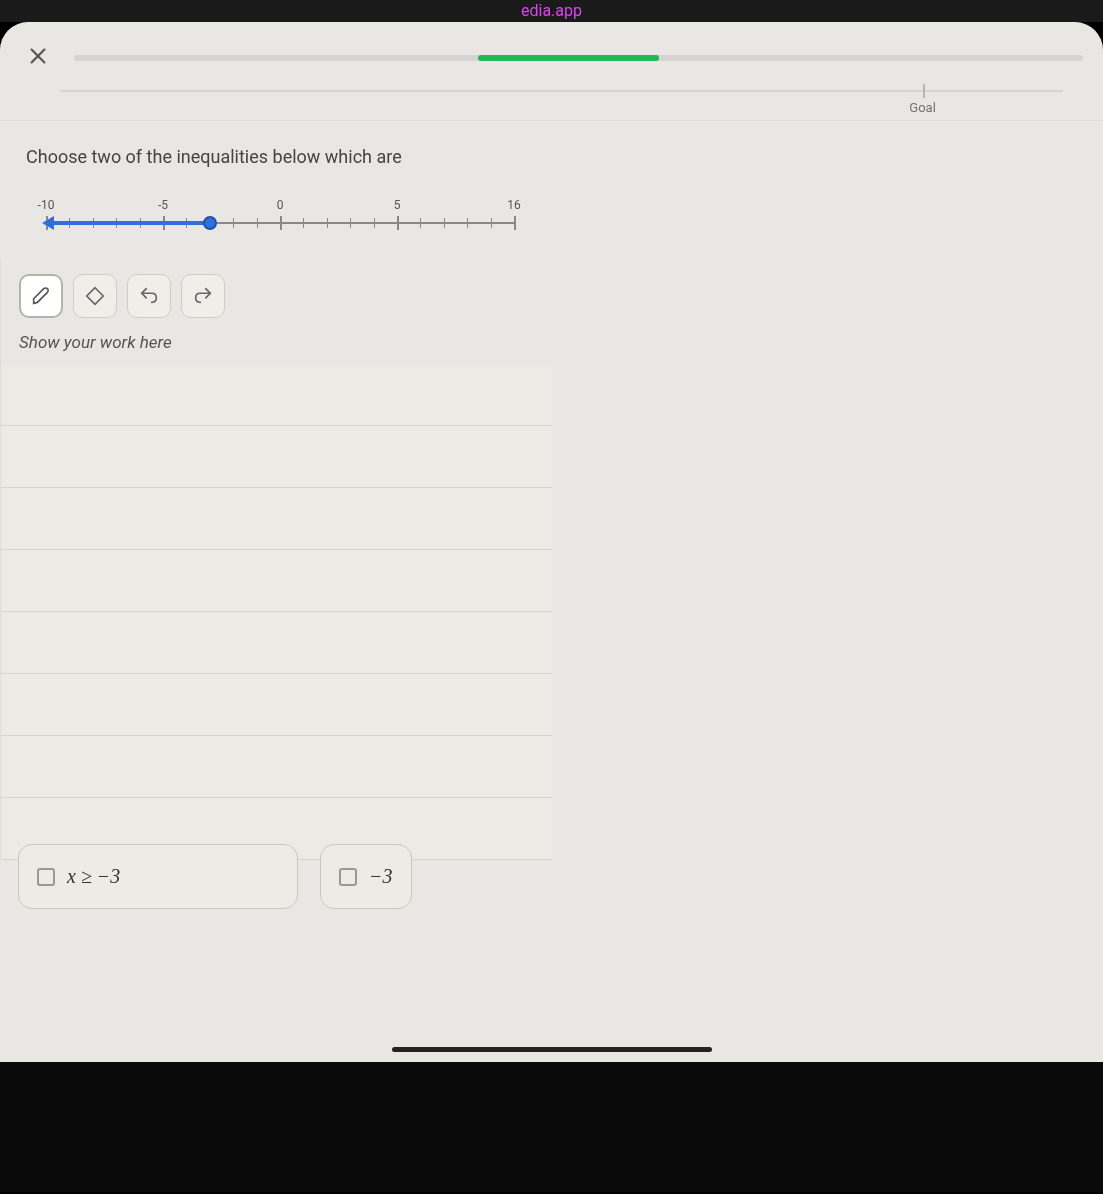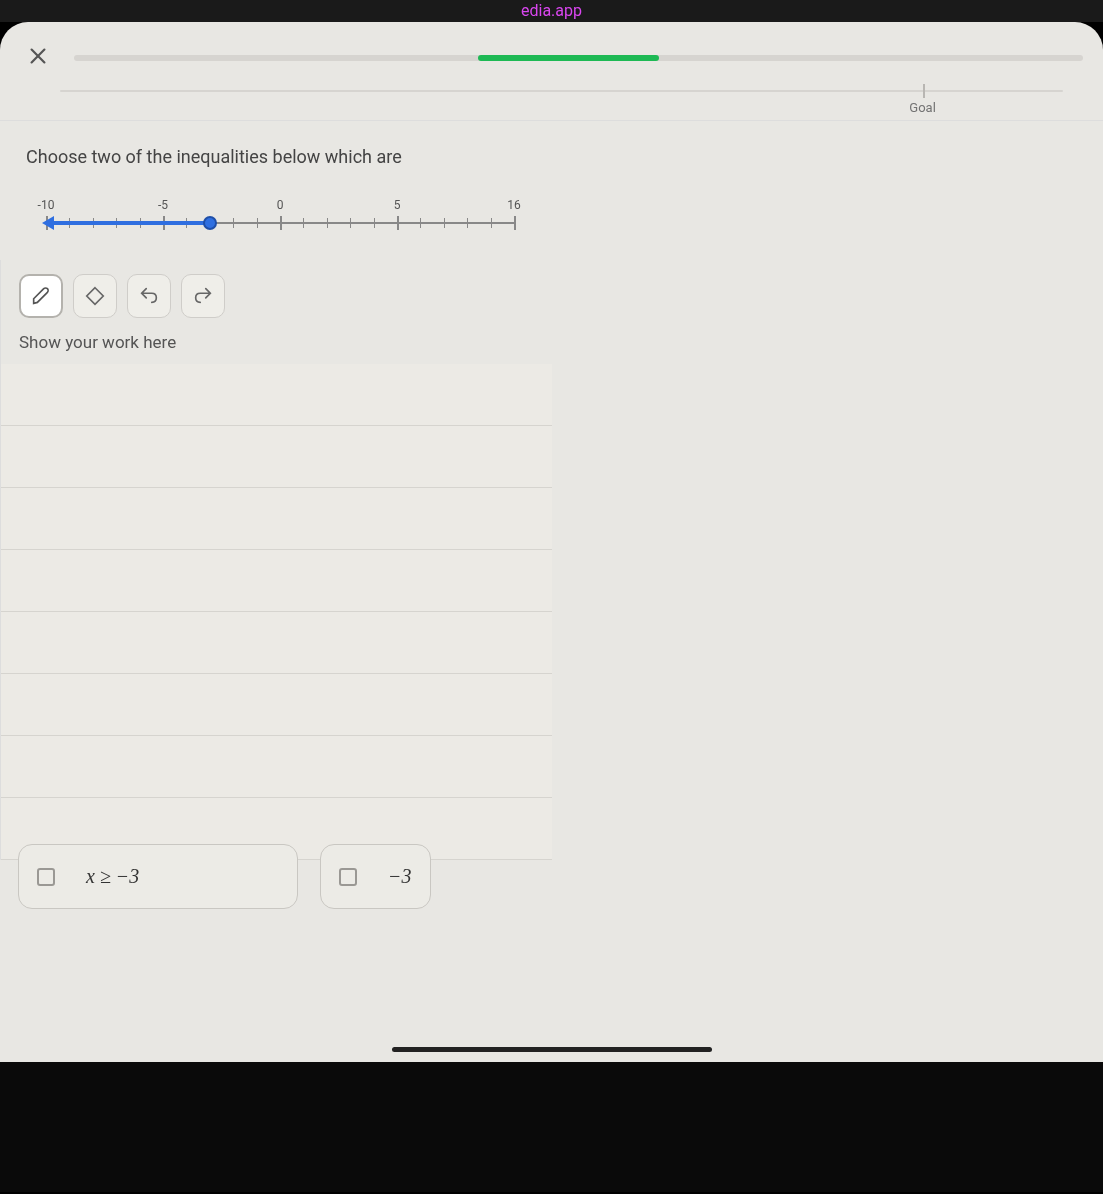--- a/index.html
+++ b/index.html
@@ -36,27 +36,27 @@
   .tick-label { position: absolute; top: 8px; font-size: 12px; color: #555; transform: translateX(-50%); }
   .ray-line { position: absolute; top: 31px; height: 4px; background: #2f6fe0; border-radius: 2px; }
   .ray-arrow { position: absolute; top: 26px; width: 0; height: 0; border-top: 7px solid transparent; border-bottom: 7px solid transparent; border-right: 12px solid #2f6fe0; }
   .ray-point { position: absolute; top: 26px; width: 14px; height: 14px; background: #2f6fe0; border: 2px solid #1f4fa8; border-radius: 50%; transform: translateX(-50%); }
 
   
   .tool-row { display: flex; align-items: center; gap: 10px; padding: 14px 18px 8px 18px; }
   .tool-btn { width: 44px; height: 44px; border: 1px solid #cfcdc9; border-radius: 10px; display: flex; align-items: center; justify-content: center; background: #efeee9; cursor: pointer; color: #555; }
   .tool-btn.primary { background: #fff; border: 2px solid #b4b2ad; }
   .tool-btn svg { width: 22px; height: 22px; }
-  .work-label { font-size: 17px; color: #555; padding: 6px 18px 12px 18px; }
+  .work-label { font-size: 17px; color: #555; padding: 6px 18px 12px 18px; font-style: italic; }
   .paper { flex: 1; background: #eceae5; }
   .paper .line { height: 62px; border-bottom: 1px solid #d6d4cf; }
 
   
   .answers { display: flex; gap: 22px; padding: 24px 18px 28px 18px; align-items: stretch; }
-  .answer { flex: 0 0 280px; border: 1px solid #c9c7c2; border-radius: 14px; background: #ecebe6; padding: 20px 18px; display: flex; align-items: center; gap: 31px; cursor: pointer; font-size: 20px; color: #333; }
+  .answer { flex: 0 0 280px; border: 1px solid #c9c7c2; border-radius: 14px; background: #ecebe6; padding: 20px 18px; display: flex; align-items: center; gap: 12px; cursor: pointer; font-size: 20px; color: #333; }
   .answer.partial { flex: 0 0 80px; }
   .chk { width: 18px; height: 18px; border: 2px solid #9a9894; border-radius: 3px; flex-shrink: 0; }
   .math { font-family: "Times New Roman", serif; font-style: italic; }
 
   
   .home-ind { position: absolute; bottom: 10px; left: 50%; transform: translateX(-50%); width: 320px; height: 5px; background: #222; border-radius: 3px; }
 
   .below-device { height: 130px; background: #0a0a0a; }
 </style>
 </head>

